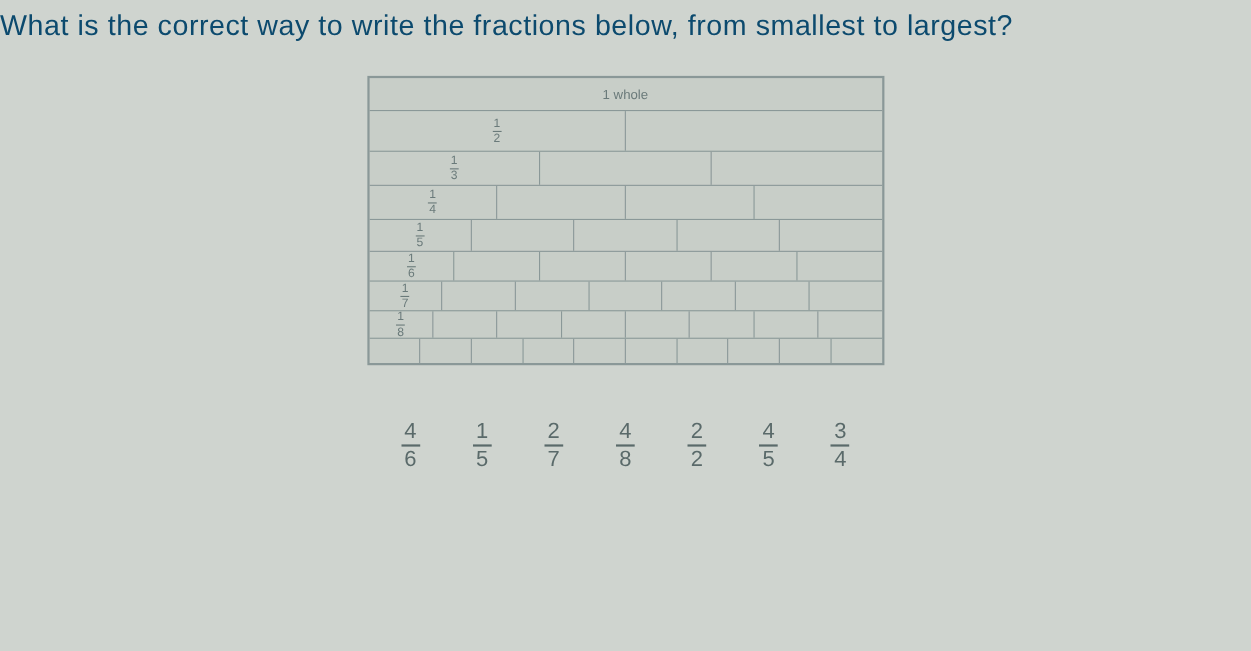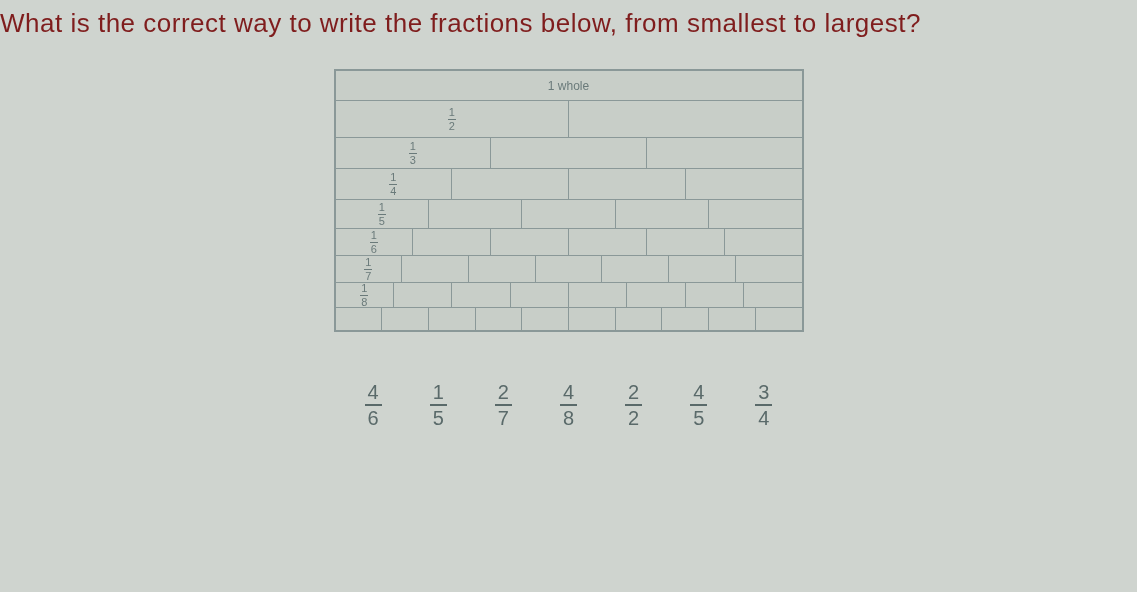--- a/index.html
+++ b/index.html
@@ -7,21 +7,21 @@
     width: 1137px;
     height: 592px;
     background: #cfd4cf;
     font-family: Arial, sans-serif;
     color: #5a6a6a;
     overflow: hidden;
     position: relative;
   }
   .question {
     font-size: 26px;
-    color: #7f1d1d;
+    color: #0c4a6e;
     padding: 8px 0 0 0;
     letter-spacing: 0.5px;
   }
   .diagram-wrap {
     width: 470px;
     margin: 30px auto 0 auto;
   }
   .diagram {
     width: 100%;
     border: 2px solid #8a9898;

